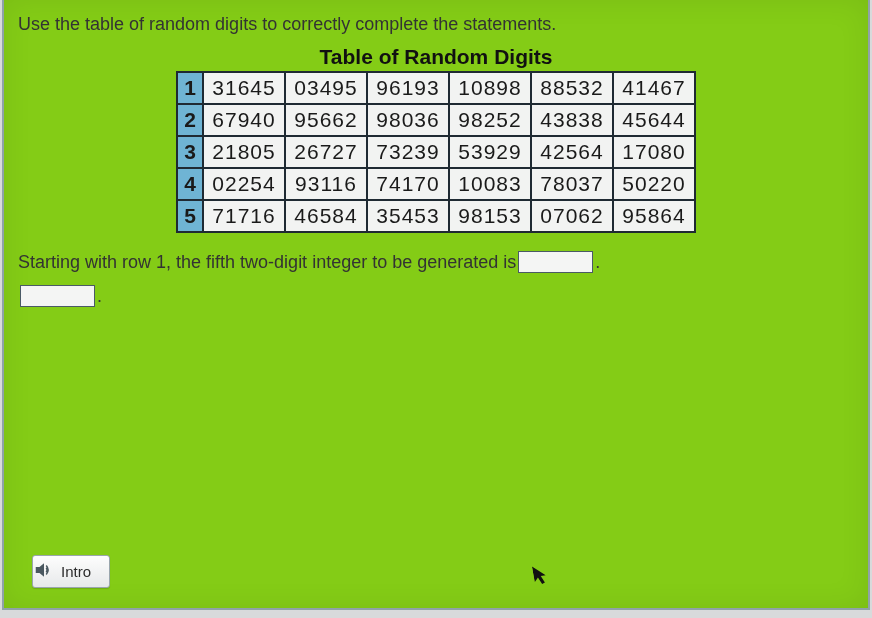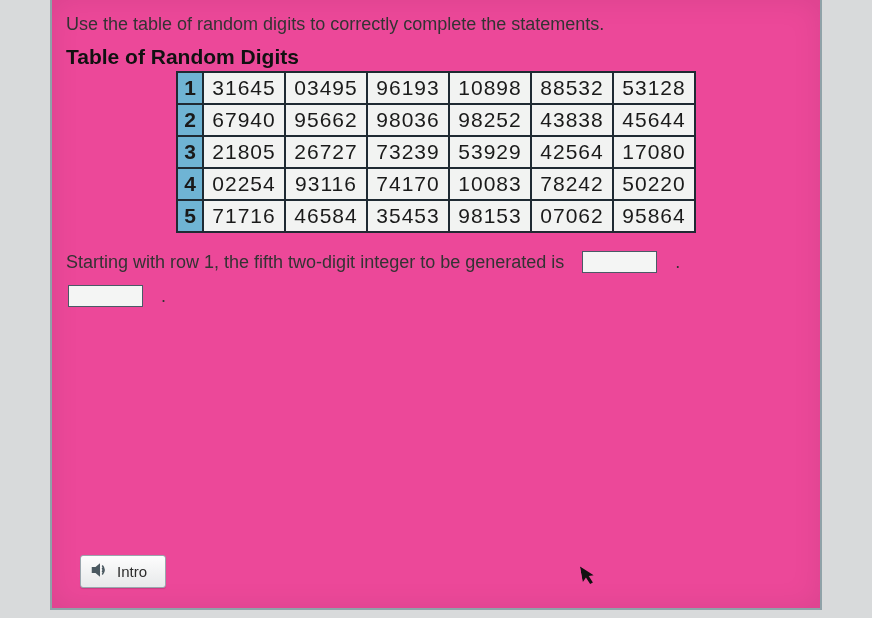--- a/index.html
+++ b/index.html
@@ -9,39 +9,39 @@
     }
     body {
       font-family: Arial, Helvetica, sans-serif;
       background: #d8dadb;
       width: 872px;
       height: 618px;
       position: relative;
       color: #222;
     }
     .page {
-      background: #ec4899;
+      background: #84cc16;
       border: 2px solid #8fa2a8;
       border-top: none;
-      width: 772px;
+      width: 868px;
       height: 610px;
       margin: 0 auto;
       padding: 14px 14px 0 14px;
       position: relative;
       box-shadow: inset 0 0 30px rgba(0,0,0,0.08);
     }
     .prompt-text {
       font-size: 18px;
       color: #333;
       margin-bottom: 10px;
     }
     .table-title {
       font-weight: bold;
       font-size: 21px;
-      text-align: left;
+      text-align: center;
       color: #111;
       margin-bottom: 2px;
     }
     .table-wrap {
       display: flex;
       justify-content: center;
       margin-bottom: 18px;
     }
     table.random-digits {
       border-collapse: collapse;
@@ -65,21 +65,21 @@
       letter-spacing: 1px;
       min-width: 82px;
     }
     .statement {
       font-size: 18px;
       color: #333;
       margin-bottom: 12px;
       display: flex;
       align-items: center;
       flex-wrap: wrap;
-      gap: 16px;
+      gap: 0;
     }
     .answer-input {
       display: inline-block;
       width: 75px;
       height: 22px;
       border: 1px solid #4a5a66;
       background: #f4f5f4;
       margin: 0 2px;
       font-size: 16px;
       padding: 0 4px;
@@ -88,21 +88,21 @@
     .intro-btn {
       position: absolute;
       left: 28px;
       bottom: 20px;
       display: inline-flex;
       align-items: center;
       gap: 8px;
       background: linear-gradient(#fdfdfd, #e7e9ea);
       border: 1px solid #9aa6ad;
       border-radius: 3px;
-      padding: 6px 18px 6px 10px;
+      padding: 6px 18px 6px 2px;
       font-size: 15px;
       color: #2b2b2b;
       cursor: pointer;
       box-shadow: 0 1px 1px rgba(0,0,0,0.15);
     }
     .speaker-icon {
       width: 18px;
       height: 16px;
     }
     .cursor-arrow {
@@ -126,21 +126,21 @@
   <div class="table-wrap">
     <table class="random-digits">
       <tbody>
           <tr>
         <td class="rownum">1</td>
         <td class="cell">31645</td>
         <td class="cell">03495</td>
         <td class="cell">96193</td>
         <td class="cell">10898</td>
         <td class="cell">88532</td>
-        <td class="cell">53128</td>
+        <td class="cell">41467</td>
       </tr>
       <tr>
         <td class="rownum">2</td>
         <td class="cell">67940</td>
         <td class="cell">95662</td>
         <td class="cell">98036</td>
         <td class="cell">98252</td>
         <td class="cell">43838</td>
         <td class="cell">45644</td>
       </tr>
@@ -152,21 +152,21 @@
         <td class="cell">53929</td>
         <td class="cell">42564</td>
         <td class="cell">17080</td>
       </tr>
       <tr>
         <td class="rownum">4</td>
         <td class="cell">02254</td>
         <td class="cell">93116</td>
         <td class="cell">74170</td>
         <td class="cell">10083</td>
-        <td class="cell">78242</td>
+        <td class="cell">78037</td>
         <td class="cell">50220</td>
       </tr>
       <tr>
         <td class="rownum">5</td>
         <td class="cell">71716</td>
         <td class="cell">46584</td>
         <td class="cell">35453</td>
         <td class="cell">98153</td>
         <td class="cell">07062</td>
         <td class="cell">95864</td>

